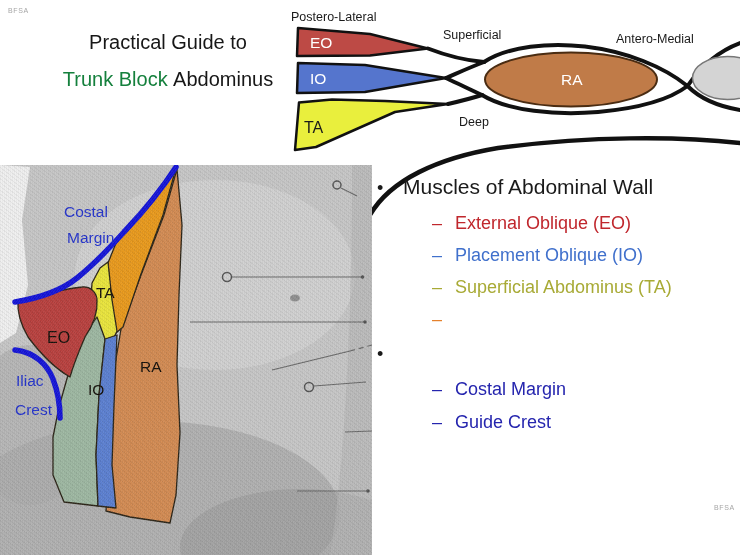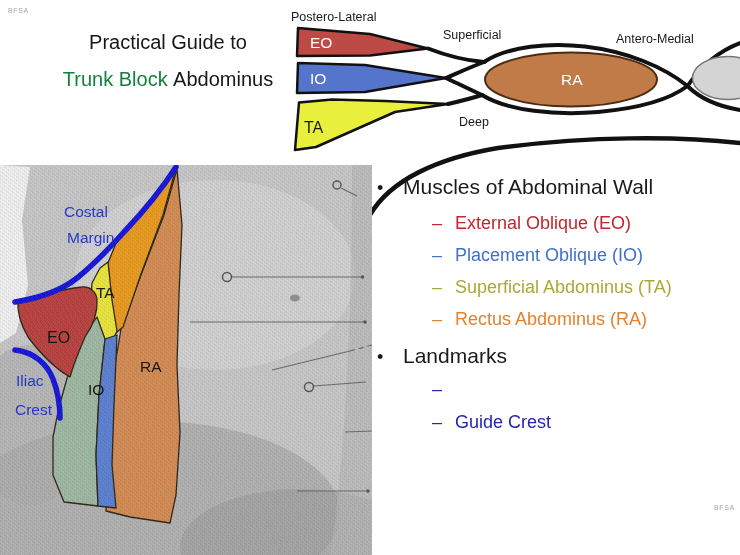--- a/index.html
+++ b/index.html
@@ -142,27 +142,26 @@
   <div class="brow lvl2 c-blue" style="top:245px">
     <span class="glyph">–</span>
     <span class="label">Placement Oblique (IO)</span>
   </div>
   <div class="brow lvl2 c-olive" style="top:277px">
     <span class="glyph">–</span>
     <span class="label">Superficial Abdominus (TA)</span>
   </div>
   <div class="brow lvl2 c-orange" style="top:309px">
     <span class="glyph">–</span>
-    <span class="label">Rectus Abdominus (RA)</span>
   </div>
   <div class="brow lvl1 c-black" style="top:344px">
     <span class="glyph">•</span>
-    <span class="label">Landmarks</span>
   </div>
   <div class="brow lvl2 c-navy" style="top:379px">
     <span class="glyph">–</span>
+    <span class="label">Costal Margin</span>
   </div>
   <div class="brow lvl2 c-navy" style="top:412px">
     <span class="glyph">–</span>
     <span class="label">Guide Crest</span>
   </div>
 
 </div>
 
 </body></html>

